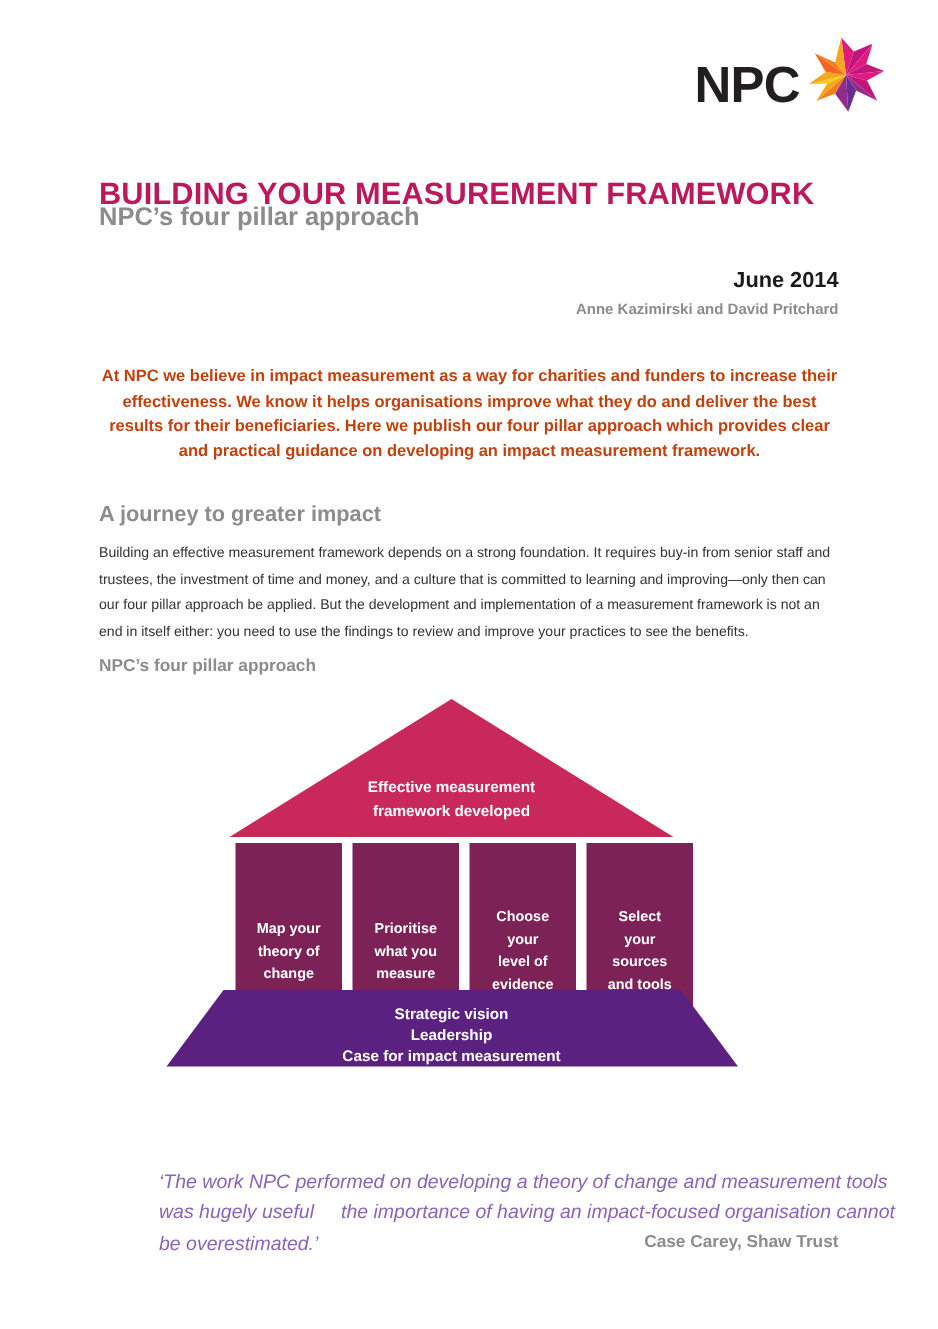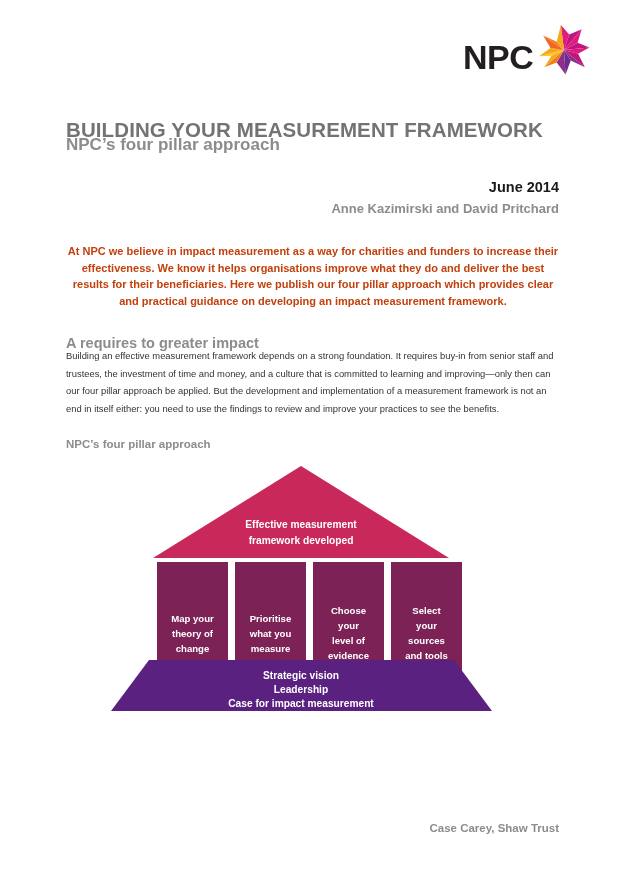--- a/index.html
+++ b/index.html
@@ -50,21 +50,21 @@
   }
 
   
   .doc-title {
     position: absolute;
     left: 66px;
     top: 100px;
     font-size: 20.5px;
     font-weight: bold;
     letter-spacing: 0.1px;
-    color: #737373;
+    color: #be185d;
     margin-top: 18px;
   }
   .doc-subtitle {
     position: absolute;
     left: 66px;
     top: 135px;
     font-size: 17px;
     font-weight: bold;
     color: #8c8c8c;
   }
@@ -74,21 +74,21 @@
     top: 179px;
     font-size: 14.5px;
     font-weight: bold;
     color: #1a1a1a;
     text-align: left;
   }
   .doc-authors {
     position: absolute;
     right: 66px;
     top: 201px;
-    font-size: 13px;
+    font-size: 10px;
     font-weight: bold;
     color: #8c8c8c;
     margin-left: 35px;
   }
 
   
   .lead {
     position: absolute;
     left: 66px;
     top: 232px;
@@ -111,21 +111,21 @@
 
   
   .body-para {
     position: absolute;
     left: 66px;
     width: 494px;
     font-size: 9.4px;
     line-height: 1.85;
     color: #333333;
   }
-  #para-journey { top: 338px; }
+  #para-journey { top: 350px; }
   #para-closing { top: 726px; }
 
   .fig-caption {
     position: absolute;
     left: 66px;
     top: 438px;
     font-size: 11.5px;
     font-weight: bold;
     color: #8c8c8c;
   }
@@ -202,21 +202,21 @@
     </div>
   </div>
 
   <h1 class="doc-title">BUILDING YOUR MEASUREMENT FRAMEWORK</h1>
   <div class="doc-subtitle">NPC’s four pillar approach</div>
   <div class="doc-date">June 2014</div>
   <div class="doc-authors">Anne Kazimirski and David Pritchard</div>
 
   <p class="lead">At NPC we believe in impact measurement as a way for charities and funders to increase their effectiveness. We know it helps organisations improve what they do and deliver the best results for their beneficiaries. Here we publish our four pillar approach which provides clear and practical guidance on developing an impact measurement framework.</p>
 
-  <h2 class="sec-heading">A requires to greater impact</h2>
+  <h2 class="sec-heading">A journey to greater impact</h2>
   <p class="body-para" id="para-journey">Building an effective measurement framework depends on a strong foundation. It requires buy-in from senior staff and trustees, the investment of time and money, and a culture that is committed to learning and improving—only then can our four pillar approach be applied. But the development and implementation of a measurement framework is not an end in itself either: you need to use the findings to review and improve your practices to see the benefits.</p>
 
   <div class="fig-caption">NPC’s four pillar approach</div>
 
   <div class="diagram">
     <svg viewBox="0 0 420 258" width="420" height="258" aria-hidden="true">
 
       <g>
         <polygon points="207,6 355,98 59,98" fill="#C9285A"></polygon>
         <text class="roof-label" x="207" y="68" text-anchor="middle">Effective measurement</text>
@@ -257,15 +257,18 @@
         <polygon points="55,200 360,200 398,251 17,251" fill="#5B2180"></polygon>
         <text class="base-label" x="207" y="219" text-anchor="middle">Strategic vision</text>
         <text class="base-label" x="207" y="233" text-anchor="middle">Leadership</text>
         <text class="base-label" x="207" y="247" text-anchor="middle">Case for impact measurement</text>
       </g>
 
     </svg>
   </div>
 
 
+  <blockquote class="quote">
+    <span>‘The work NPC performed on developing a theory of change and measurement tools was hugely useful</span><span class="gap"></span><span>the importance of having an impact-focused organisation cannot be overestimated.’</span>
+  </blockquote>
   <div class="quote-attrib">Case Carey, Shaw Trust</div>
 
 </div>
 
 </body></html>

